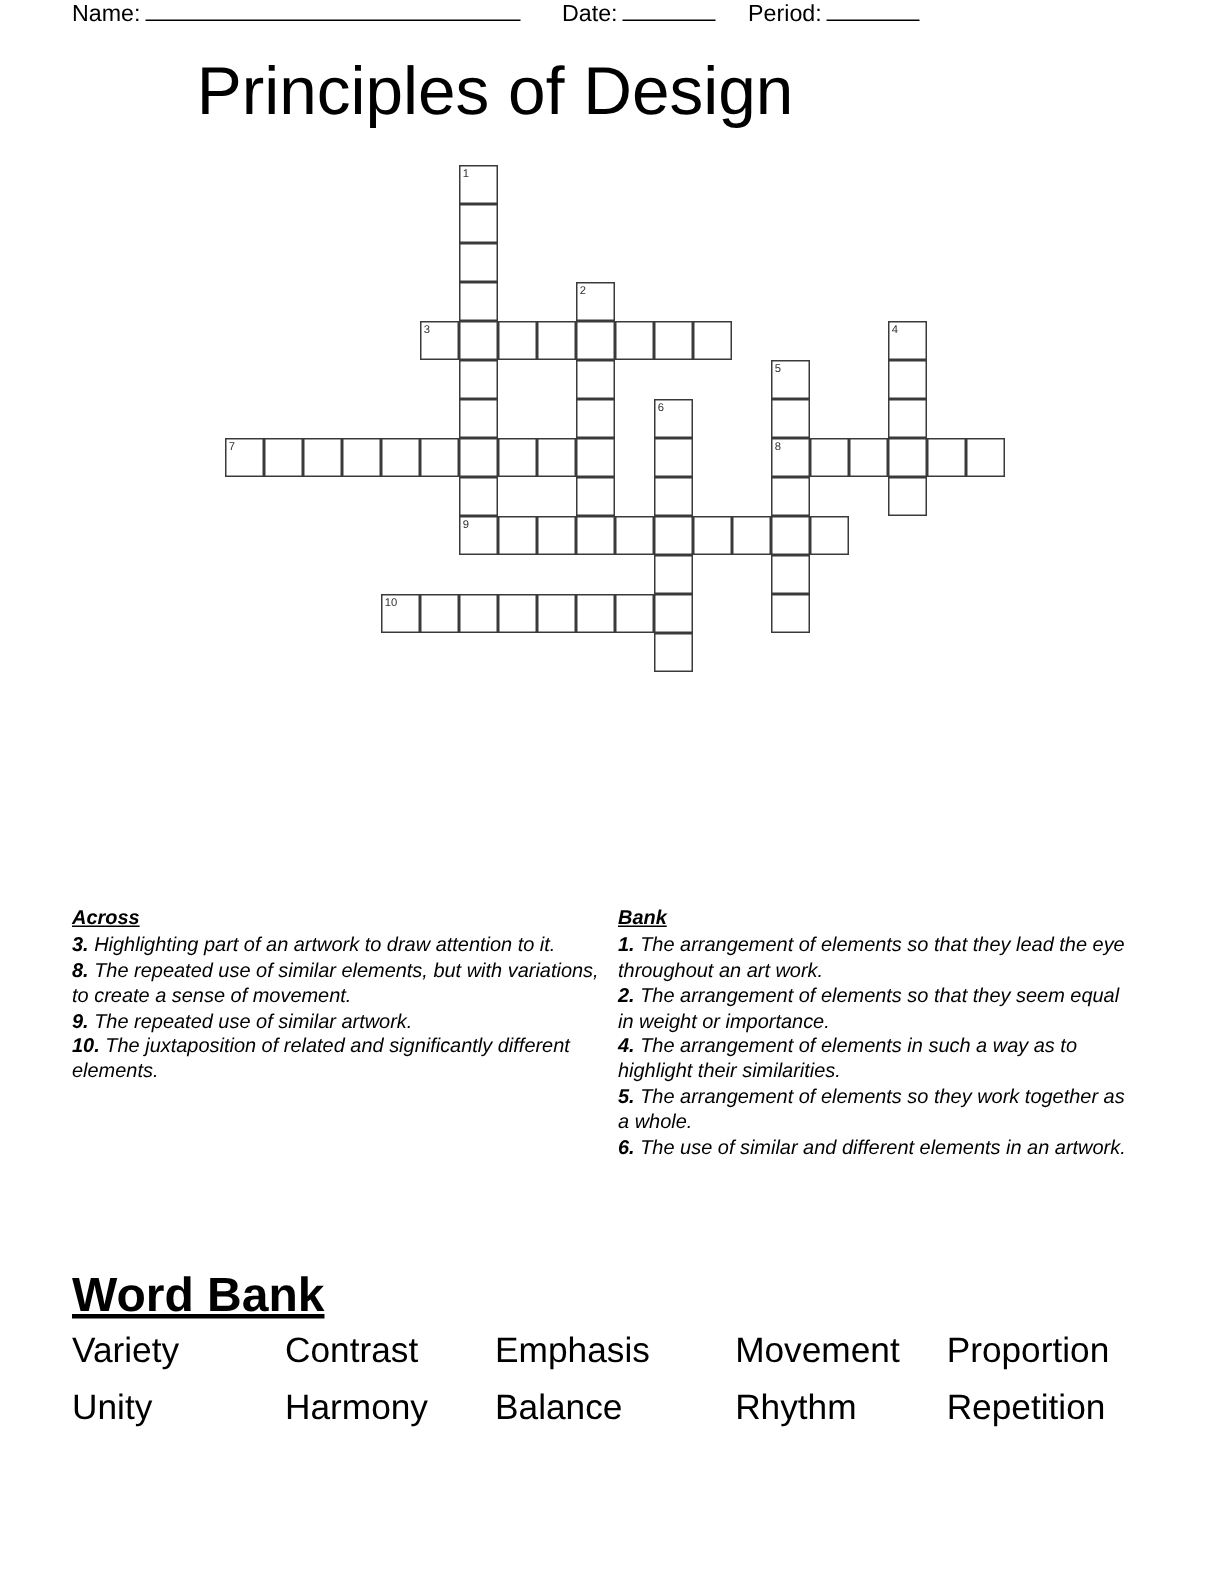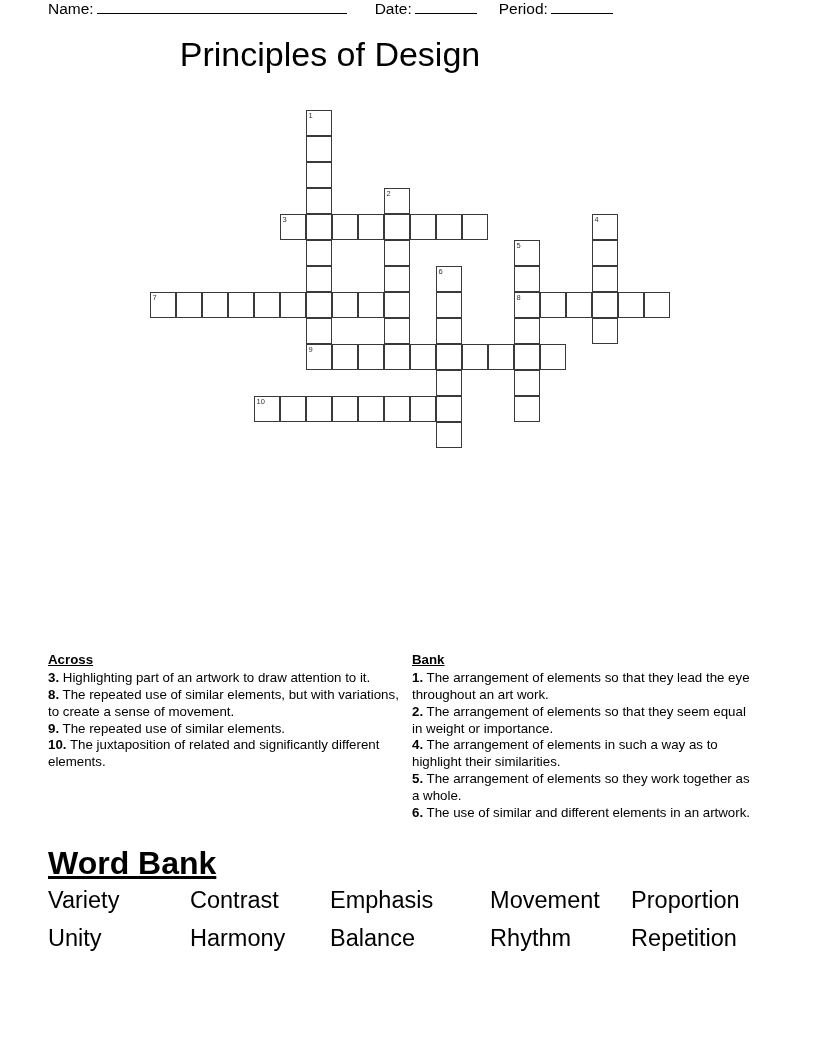--- a/index.html
+++ b/index.html
@@ -29,21 +29,21 @@
   .rule.name{width:250px;}
   .rule.date{width:62px;}
   .rule.period{width:62px;}
   .gap-lg{display:inline-block;width:28px;}
   .gap-sm{display:inline-block;width:22px;}
 
   
   .title{
     position:absolute;left:0;top:36px;width:660px;
     text-align:center;
-    font-size:34px;
+    font-size:45px;
     font-weight:400;
     letter-spacing:0px;
     line-height:1.1;
   }
 
   
   #grid{
     position:absolute;
     left:0px;top:0px;
     width:816px;height:470px;
@@ -60,23 +60,24 @@
     font-size:7.5px;
     line-height:8px;
     left:1.5px;top:0.5px;
     color:#333;
     font-family:"Liberation Sans", sans-serif;
   }
 
   
   .clues{
     position:absolute;
-    top:652px;
+    top:604px;
     font-size:13.3px;
     line-height:1.27;
+    font-style:italic;
   }
   .clues.across{left:48px;width:352px;}
   .clues.down{left:412px;width:345px;}
   .clue-head{
     font-weight:bold;
     text-decoration:underline;
     font-size:13.3px;
     margin-bottom:1px;
   }
   .clue{margin:0;padding:0;}
@@ -210,21 +211,21 @@
       <div class="cell" style="left: 358px; top: 396px;"></div>
       <div class="cell" style="left: 384px; top: 396px;"></div>
       <div class="cell" style="left: 410px; top: 396px;"></div>
     </div>
 
   <div class="clues across">
     <div class="clue-head">Across</div>
     <div id="across-list">
         <div class="clue"><b>3.</b><span> Highlighting part of an artwork to draw attention to it.</span></div>
         <div class="clue"><b>8.</b><span> The repeated use of similar elements, but with variations, to create a sense of movement.</span></div>
-        <div class="clue"><b>9.</b><span> The repeated use of similar elements.</span></div>
+        <div class="clue"><b>9.</b><span> The repeated use of similar artwork.</span></div>
         <div class="clue"><b>10.</b><span> The juxtaposition of related and significantly different elements.</span></div>
       </div>
   </div>
 
   <div class="clues down">
     <div class="clue-head">Bank</div>
     <div id="down-list">
         <div class="clue"><b>1.</b><span> The arrangement of elements so that they lead the eye throughout an art work.</span></div>
         <div class="clue"><b>2.</b><span> The arrangement of elements so that they seem equal in weight or importance.</span></div>
         <div class="clue"><b>4.</b><span> The arrangement of elements in such a way as to highlight their similarities.</span></div>

